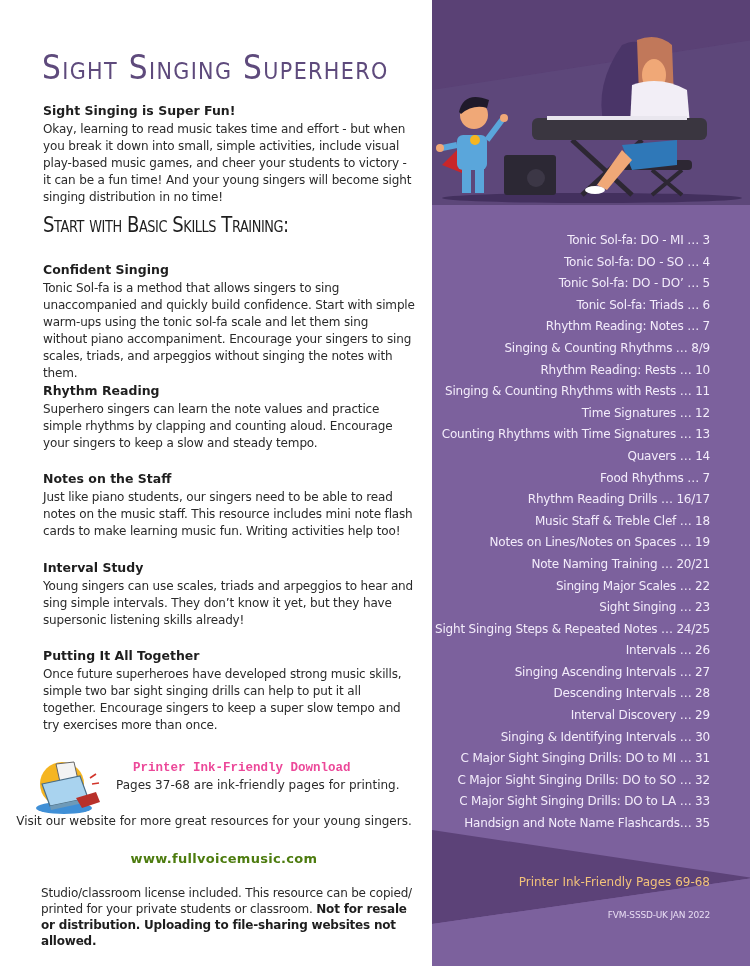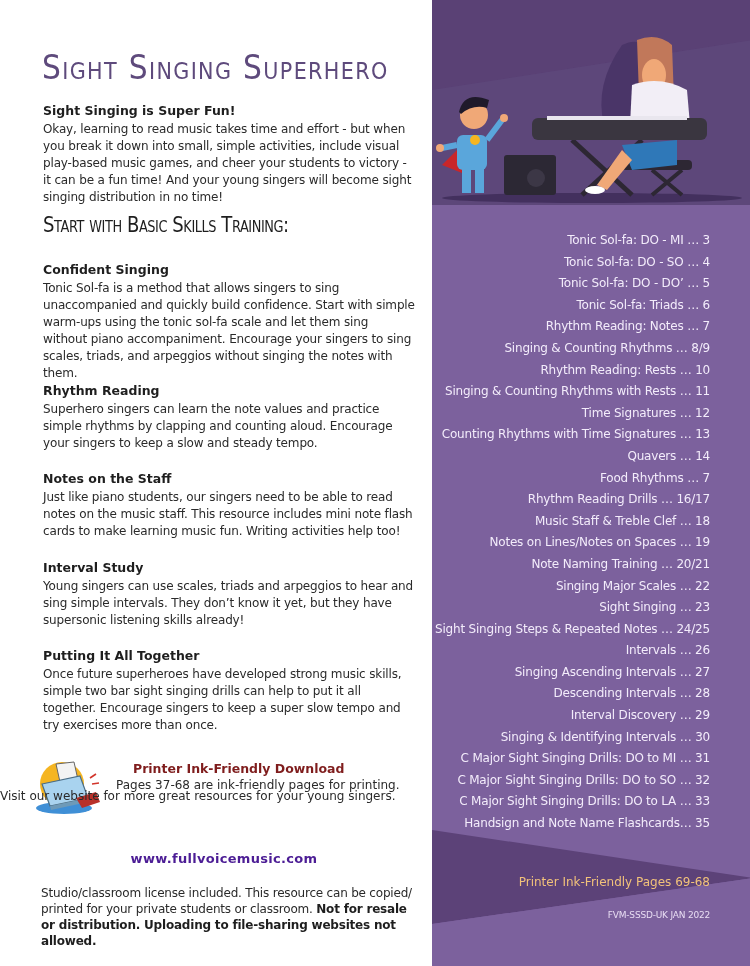--- a/index.html
+++ b/index.html
@@ -37,33 +37,33 @@
     white-space: nowrap;
   }
   .section { position: absolute; left: 43px; width: 372px; }
   .section h3 {
     margin: 0 0 3px 0; font-size: 12.5px; font-weight: bold; color: #1e1e1e;
   }
   .printer-block { position: absolute; left: 34px; top: 750px; width: 380px; height: 60px; }
   .printer-icon { position: absolute; left: 0; top: 2px; width: 72px; height: 58px; }
   .printer-title {
     position: absolute; left: 99px; top: 5px;
-    font-size: 12.5px; font-weight: bold; color: #7f1d1d; white-space: nowrap;
+    font-size: 12.5px; font-weight: bold; color: #ec4899; white-space: nowrap; font-family: Liberation Mono, monospace;
   }
   .printer-sub {
     position: absolute; left: 82px; top: 22px;
     font-size: 12px; color: #2a2a2a; white-space: nowrap;
   }
   .visit {
-    position: absolute; left: 0; width: 428px; top: 783px; 
+    position: absolute; left: 0; width: 428px; top: 808px; text-align: center;
     font-size: 12px; color: #2a2a2a;
   }
   .website {
     position: absolute; left: 0; width: 448px; top: 845px; text-align: center;
-    font-size: 13px; font-weight: bold; color: #4c1d95; letter-spacing: 0.3px;
+    font-size: 13px; font-weight: bold; color: #4d7c0f; letter-spacing: 0.3px;
   }
   .license {
     position: absolute; left: 41px; top: 879px; width: 380px;
     font-size: 12px; line-height: 16px; color: #2a2a2a; letter-spacing: -0.2px;
   }
   .license b { color: #1e1e1e; }
 
   
   .right {
     position: absolute; left: 432px; top: 0; width: 322px; height: 966px;

